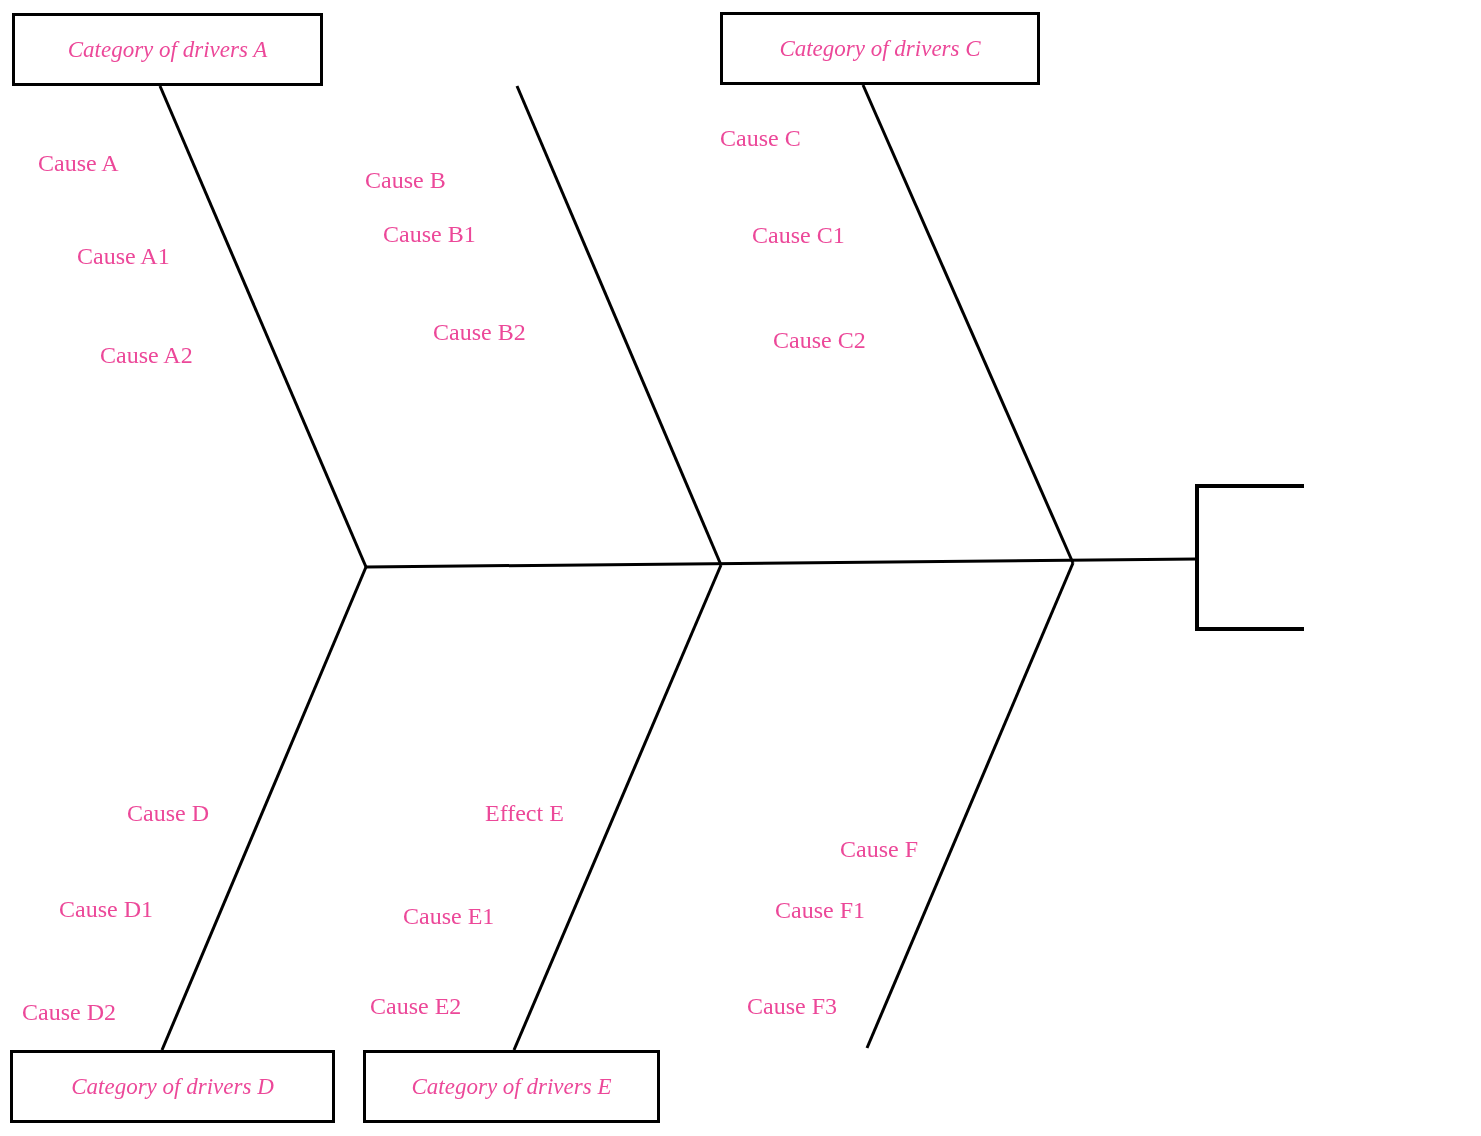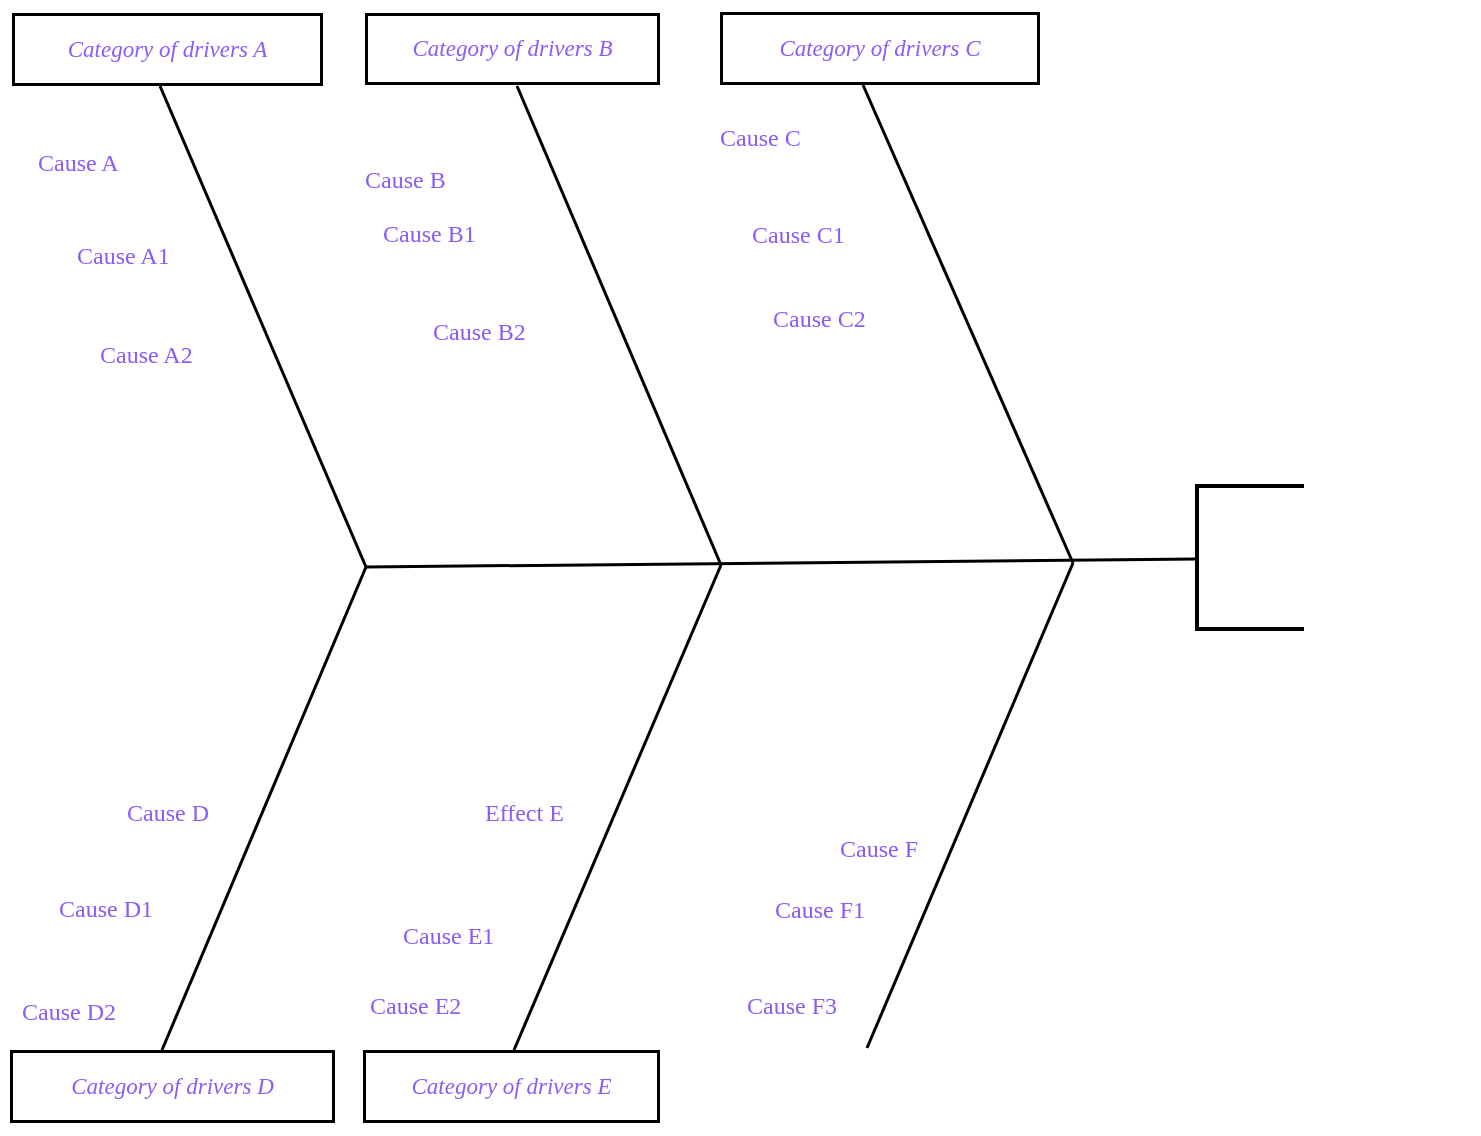--- a/index.html
+++ b/index.html
@@ -7,21 +7,21 @@
     padding: 0;
     background: #ffffff;
   }
   #stage {
     position: relative;
     width: 1304px;
     height: 1136px;
     background: #ffffff;
     overflow: hidden;
     font-family: "Liberation Serif", "DejaVu Serif", serif;
-    color: #8b5cf6;
+    color: #ec4899;
   }
   #bones {
     position: absolute;
     left: 0; top: 0;
     width: 1481px; height: 1136px;
   }
   .cat-box {
     position: absolute;
     border: 3px solid #000000;
     background: #ffffff;
@@ -60,26 +60,26 @@
   .box-effect { left: 1195px; top: 484px; width: 300px; height: 147px; }
   
   .cause-a  { left: 38px;  top: 151px; }
   .cause-a1 { left: 77px;  top: 244px; }
   .cause-a2 { left: 100px; top: 343px; }
   .cause-b  { left: 365px; top: 128px; margin-top: 40px; }
   .cause-b1 { left: 383px; top: 222px; }
   .cause-b2 { left: 433px; top: 320px; }
   .cause-c  { left: 720px; top: 126px; }
   .cause-c1 { left: 752px; top: 223px; }
-  .cause-c2 { left: 773px; top: 307px; }
+  .cause-c2 { left: 773px; top: 328px; }
   .cause-d  { left: 127px; top: 801px; }
   .cause-d1 { left: 59px;  top: 897px; }
   .cause-d2 { left: 22px;  top: 1000px; }
   .cause-e  { left: 485px; top: 801px; }
-  .cause-e1 { left: 403px; top: 924px; }
+  .cause-e1 { left: 403px; top: 904px; }
   .cause-e2 { left: 370px; top: 994px; }
   .cause-f  { left: 840px; top: 801px; margin-top: 36px; }
   .cause-f1 { left: 775px; top: 898px; }
   .cause-f3 { left: 747px; top: 994px; }
 </style>
 </head>
 <body>
 
 <div id="stage">
 
@@ -87,21 +87,20 @@
     <line x1="366" y1="567" x2="1197" y2="559" stroke="#000000" stroke-width="3"></line>
     <line x1="160" y1="86" x2="366" y2="567" stroke="#000000" stroke-width="3"></line>
     <line x1="517" y1="86" x2="721" y2="565" stroke="#000000" stroke-width="3"></line>
     <line x1="863" y1="85" x2="1073" y2="563" stroke="#000000" stroke-width="3"></line>
     <line x1="366" y1="567" x2="162" y2="1050" stroke="#000000" stroke-width="3"></line>
     <line x1="721" y1="565" x2="514" y2="1050" stroke="#000000" stroke-width="3"></line>
     <line x1="1073" y1="563" x2="867" y2="1048" stroke="#000000" stroke-width="3"></line>
   </svg>
 
   <div class="cat-box box-a">Category of drivers A</div>
-  <div class="cat-box box-b">Category of drivers B</div>
   <div class="cat-box box-c">Category of drivers C</div>
   <div class="cat-box box-e">Category of drivers E</div>
   <div class="cat-box box-d">Category of drivers D</div>
 
   <div class="effect-box box-effect">Effect</div>
 
   <span class="cause-label cause-a">Cause A</span>
   <span class="cause-label cause-a1">Cause A1</span>
   <span class="cause-label cause-a2">Cause A2</span>
 

